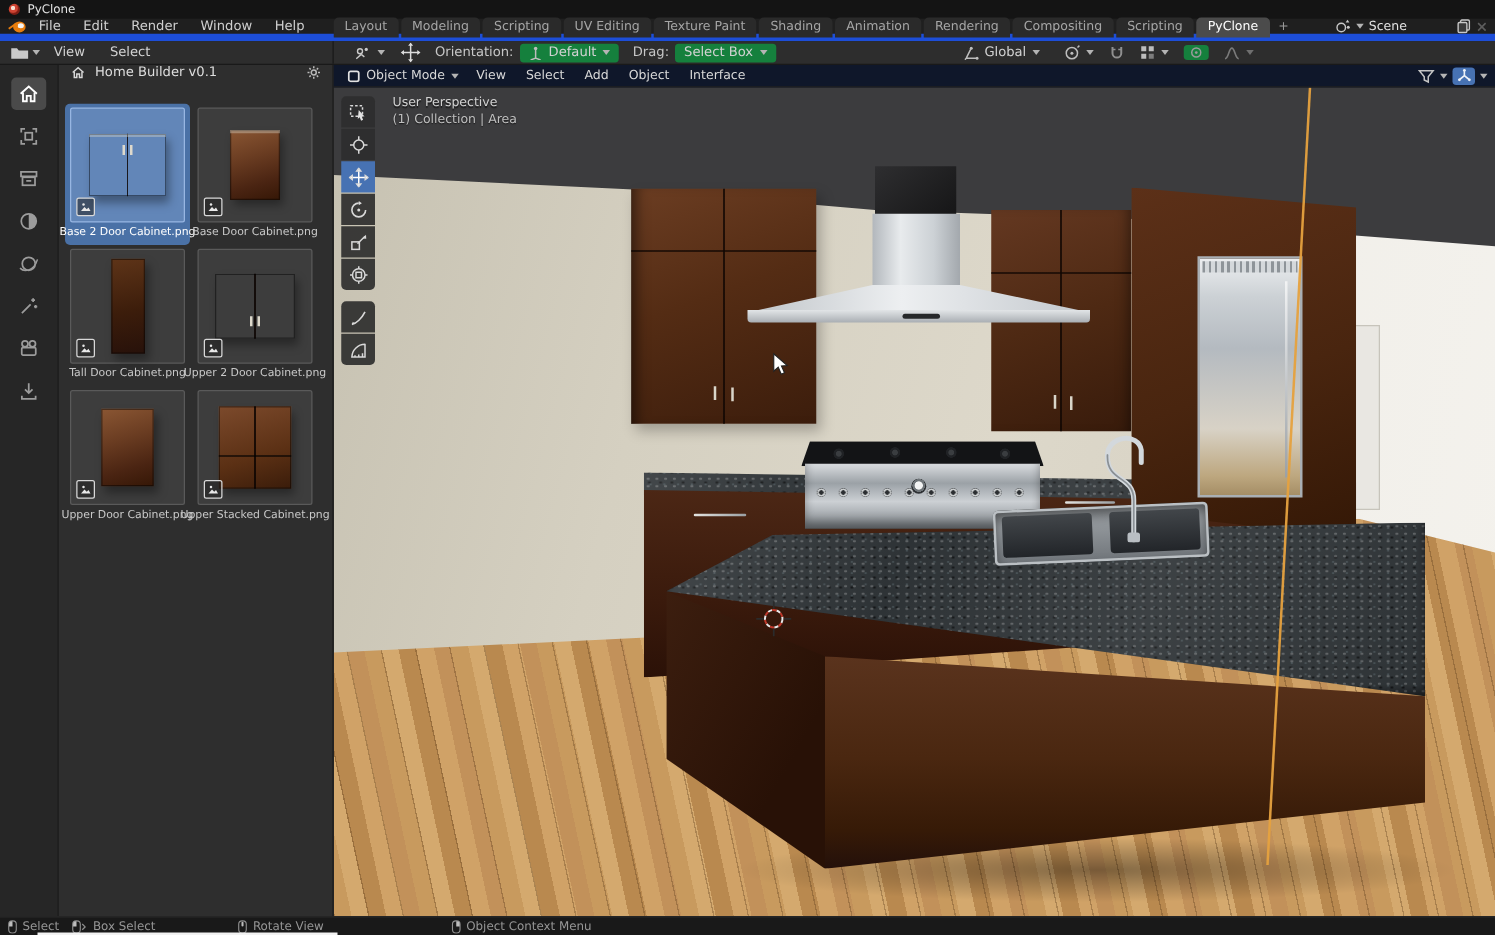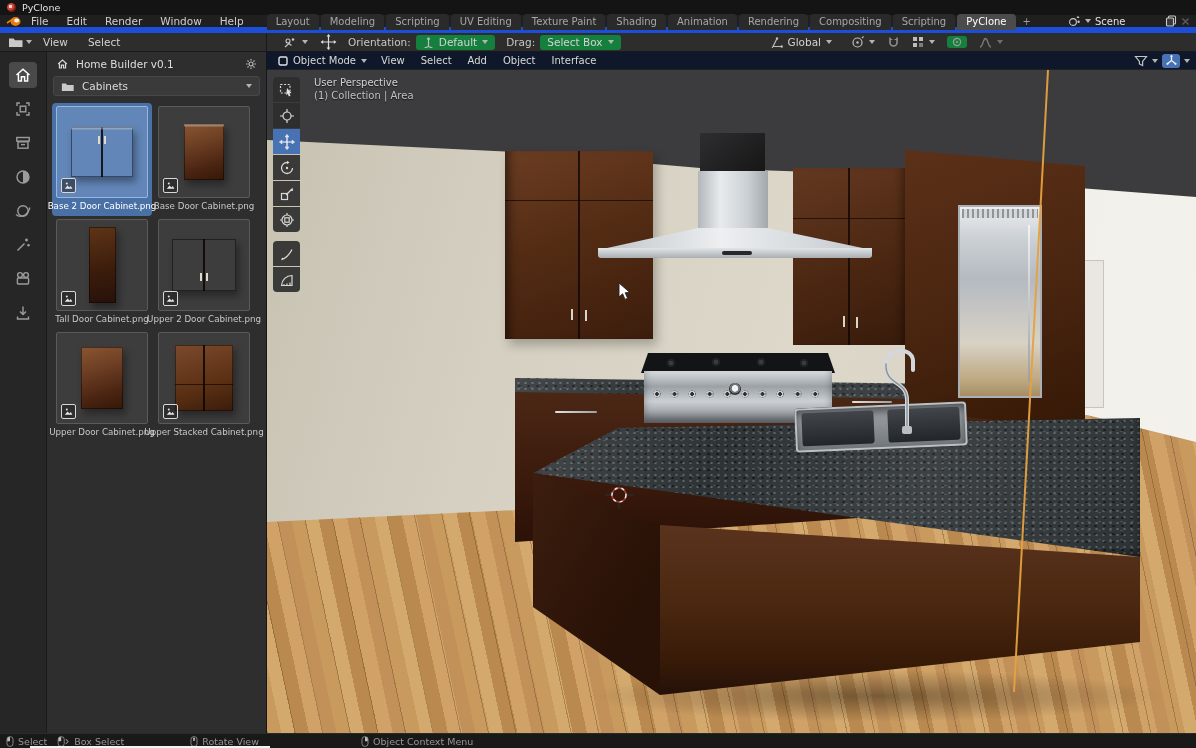--- a/index.html
+++ b/index.html
@@ -46,21 +46,21 @@
     border-right:1px solid #1a1a1a;display:flex;flex-direction:column;align-items:center;
     padding-top:10px;gap:8px;box-sizing:border-box;}
   .rail-btn{width:28px;height:26px;border-radius:4px;display:flex;align-items:center;justify-content:center;}
   .rail-btn.active{background:#4a4a4a;}
   .rail-btn svg{stroke:#9c9c9c;}
   .rail-btn.active svg{stroke:#ffffff;}
 
   
   #assetpanel{position:absolute;left:47px;top:52px;width:220px;bottom:15px;background:#2e2e2e;
     border-right:1px solid #161616;box-sizing:border-box;}
-  #ap-title{height:24px;display:flex;align-items:center;gap:7px;padding:0 9px;color:#dedede;font-size:10.5px;}
+  #ap-title{height:24px;display:flex;align-items:flex-start;gap:7px;padding:0 9px;color:#dedede;font-size:10.5px;}
   #ap-title .spacer{flex:1;}
   #ap-category{margin:0 6px;height:18px;background:#3a3a3a;border:1px solid #474747;border-radius:3px;
     display:flex;align-items:center;gap:7px;padding:0 7px;color:#dadada;font-size:10.5px;}
   #ap-category .spacer{flex:1;}
   #ap-grid{margin-top:7px;padding-left:5px;display:grid;grid-template-columns:102px 102px;}
   .asset-cell{width:100px;height:113px;display:flex;flex-direction:column;align-items:center;
     border-radius:4px;padding-top:3px;box-sizing:border-box;}
   .asset-thumb{width:90px;height:90px;background:#3d3d3d;border:1px solid #5a5a5a;border-radius:2px;
     position:relative;display:flex;align-items:center;justify-content:center;}
   .asset-label{font-size:8.7px;color:#c9c9c9;margin-top:3px;white-space:nowrap;}
@@ -418,28 +418,20 @@
       <path d="M2.5 9 L9 3.2 L15.5 9"></path>
         <path d="M4.4 8 V15 H7.4 V10.7 H10.6 V15 H13.6 V8"></path>
     </svg>
     <span>Home Builder v0.1</span>
     <span class="spacer"></span>
     <svg width="12" height="12" viewBox="0 0 12 12" fill="none" stroke="#b9b9b9" stroke-width="1.2">
       <circle cx="6" cy="6" r="2"></circle>
         <path d="M6 1 V2.6 M6 9.4 V11 M1 6 H2.6 M9.4 6 H11 M2.5 2.5 L3.6 3.6 M8.4 8.4 L9.5 9.5 M9.5 2.5 L8.4 3.6 M3.6 8.4 L2.5 9.5"></path>
     </svg>
   </div>
-  <div id="ap-category">
-    <svg width="14" height="11" viewBox="0 0 16 12">
-      <path d="M1 2.5 h4.6 l1.4 1.8 h7.5 v6.7 h-13.5 z" fill="#c9c9c9"></path>
-    </svg>
-    <span>Cabinets</span>
-    <span class="spacer"></span>
-    <i class="chev"></i>
-  </div>
   <div id="ap-grid">
     <div class="asset-cell selected">
       <div class="asset-thumb">
         <div class="cab grain seam-v cab--base2"></div>
         <div class="img-badge">
           <svg width="9" height="9" viewBox="0 0 9 9">
               <circle cx="2.8" cy="2.6" r="1" fill="#e8e8e8"></circle>
               <path d="M.8 7.8 L3.6 4.6 L5.4 6.4 L6.8 5 L8.4 7.8 Z" fill="#e8e8e8"></path>
             </svg>
         </div>

